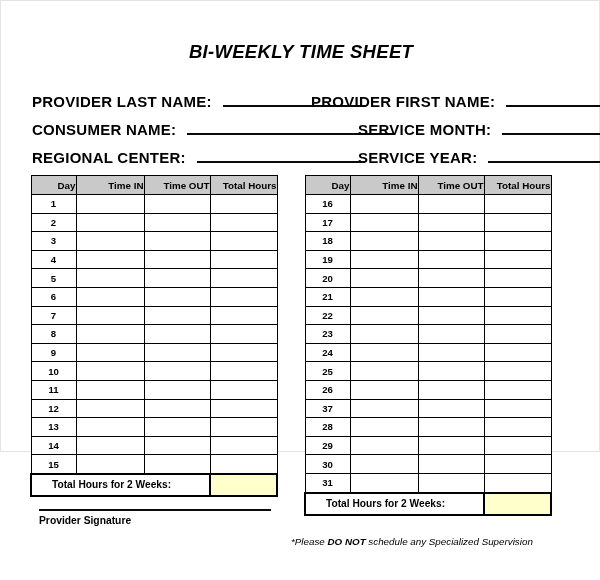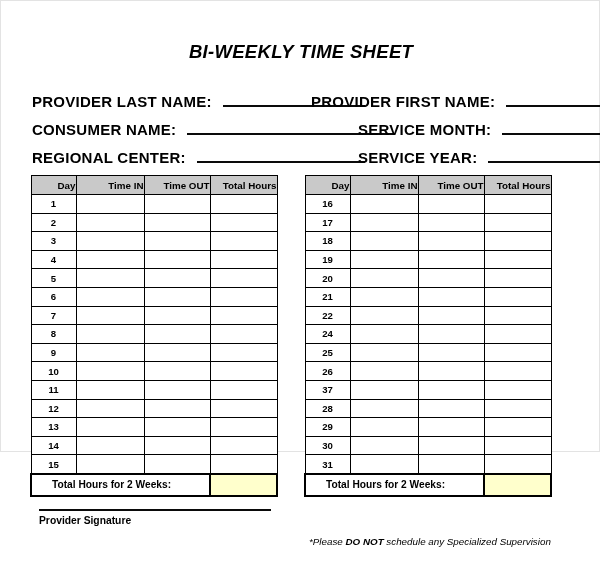--- a/index.html
+++ b/index.html
@@ -139,21 +139,21 @@
     width: 232px;
   }
   .signature-label {
     margin-top: 4px;
     font-size: 10.3px;
     font-weight: bold;
   }
 
   .note {
     position: absolute;
-    left: 308px;
+    left: 290px;
     top: 535px;
     font-size: 9.8px;
     font-style: italic;
     white-space: nowrap;
   }
   .note .strong {
     font-weight: bold;
     font-style: italic;
   }
 </style>
@@ -361,20 +361,26 @@
           <td></td>
           <td class="cell-yellow"></td>
         </tr>
         <tr>
           <td class="cell-day">22</td>
           <td></td>
           <td></td>
           <td class="cell-yellow"></td>
         </tr>
         <tr>
+          <td class="cell-day">23</td>
+          <td></td>
+          <td></td>
+          <td class="cell-yellow"></td>
+        </tr>
+        <tr>
           <td class="cell-day">24</td>
           <td></td>
           <td></td>
           <td class="cell-yellow"></td>
         </tr>
         <tr>
           <td class="cell-day">25</td>
           <td></td>
           <td></td>
           <td class="cell-yellow"></td>

